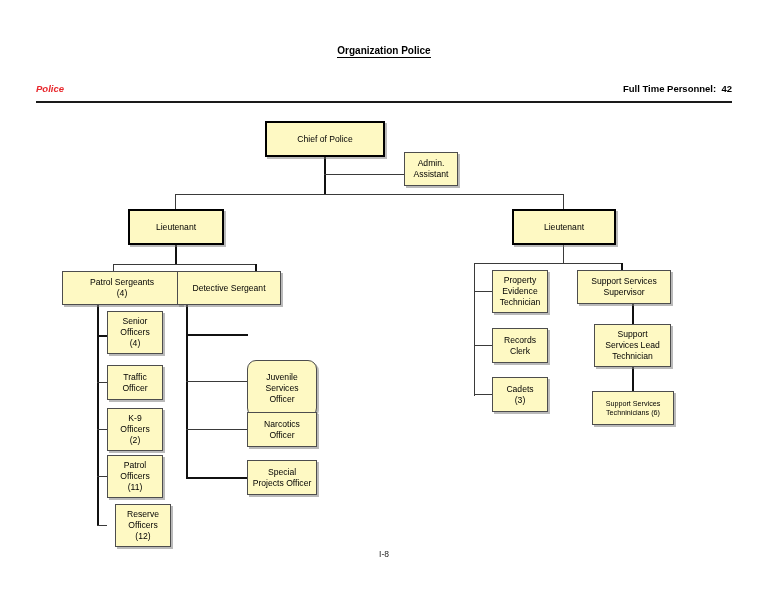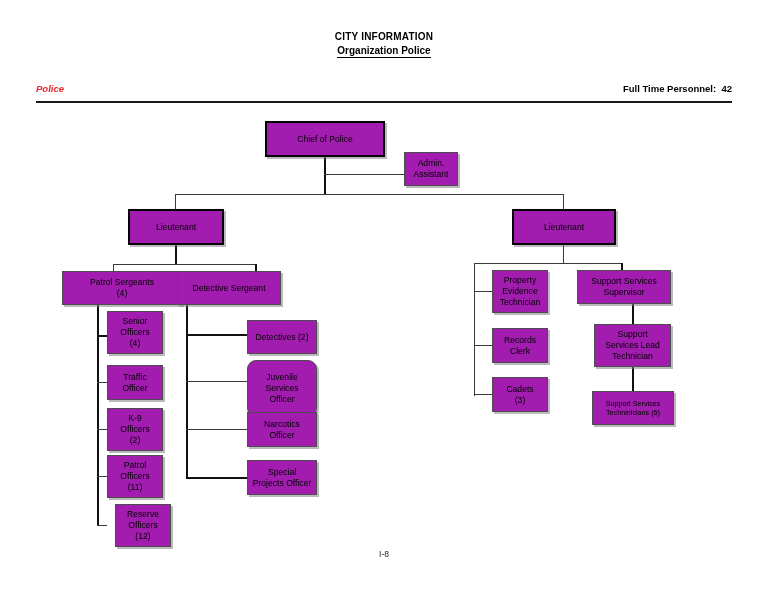--- a/index.html
+++ b/index.html
@@ -76,21 +76,21 @@
     width: 768px;
     text-align: center;
     font-size: 8.5px;
     color: #222;
   }
 
   
   .node {
     position: absolute;
     box-sizing: border-box;
-    background: #a21caf;
+    background: #fef9c3;
     border: 1px solid #4d4d4d;
     box-shadow: 2px 2px 0 0 rgba(130,130,130,0.55);
     display: flex;
     align-items: center;
     justify-content: center;
     text-align: center;
     font-size: 8.6px;
     line-height: 11px;
     color: #000;
     padding: 16px 2px;
@@ -111,21 +111,20 @@
   .line.v { width: 1px; }
   .line.thick { background: #111111; }
   .line.thick.h { height: 2px; }
   .line.thick.v { width: 2px; }
 </style>
 </head>
 <body>
 
 <div id="page">
 
-  <div class="doc-title">CITY INFORMATION</div>
   <div class="doc-subtitle"><span>Organization Police</span></div>
 
   <div class="dept-name">Police</div>
   <div class="personnel">Full Time Personnel:  42</div>
   <div class="rule"></div>
 
   <div class="line v thick" style="left:324px; top:157px; height:37px;"></div>
 
   <div class="line h" style="left:324px; top:174px; width:83px;"></div>
 
@@ -174,21 +173,20 @@
   <div class="node" style="left:62px; top:271px; width:120px; height:31px;">Patrol Sergeants<br>(4)</div>
 
   <div class="node" style="left:177px; top:271px; width:104px; height:31px;">Detective Sergeant</div>
 
   <div class="node" style="left:107px; top:311px; width:56px; height:43px;">Senior<br>Officers<br>(4)</div>
   <div class="node" style="left:107px; top:365px; width:56px; height:35px;">Traffic<br>Officer</div>
   <div class="node" style="left:107px; top:408px; width:56px; height:43px;">K-9<br>Officers<br>(2)</div>
   <div class="node" style="left:107px; top:455px; width:56px; height:43px;">Patrol<br>Officers<br>(11)</div>
   <div class="node" style="left:107px; top:504px; width:56px; height:43px;margin-left:8px;">Reserve<br>Officers<br>(12)</div>
 
-  <div class="node" style="left:247px; top:320px; width:70px; height:28px;">Detectives  (2)</div>
   <div class="node" style="left:247px; top:360px; width:70px; height:57px;border-radius:9px;">Juvenile<br>Services<br>Officer</div>
   <div class="node" style="left:247px; top:412px; width:70px; height:35px;">Narcotics<br>Officer</div>
   <div class="node" style="left:247px; top:460px; width:70px; height:35px;">Special<br>Projects Officer</div>
 
   <div class="node" style="left:492px; top:270px; width:56px; height:43px;">Property<br>Evidence<br>Technician</div>
   <div class="node" style="left:492px; top:328px; width:56px; height:35px;">Records<br>Clerk</div>
   <div class="node" style="left:492px; top:377px; width:56px; height:35px;">Cadets<br>(3)</div>
 
   <div class="node" style="left:577px; top:270px; width:94px; height:30px;">Support Services<br>Supervisor</div>
   <div class="node" style="left:594px; top:324px; width:77px; height:43px;">Support<br>Services Lead<br>Technician</div>

